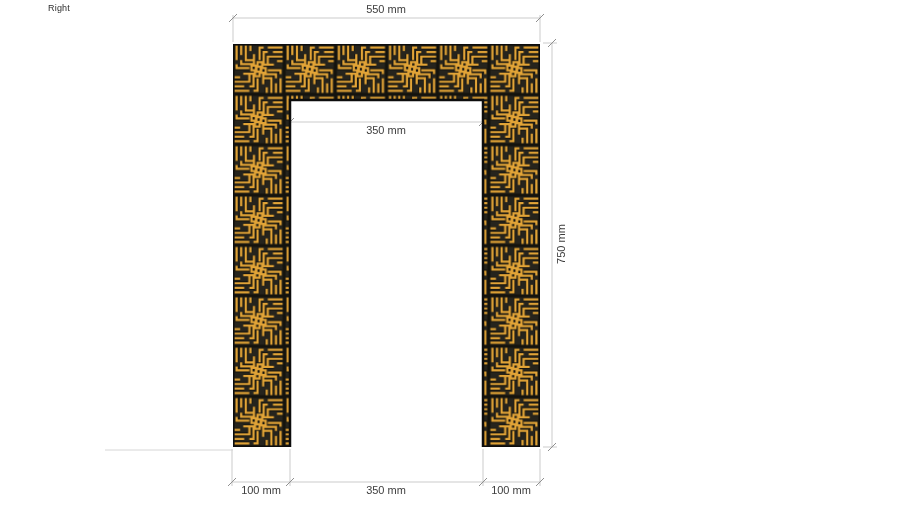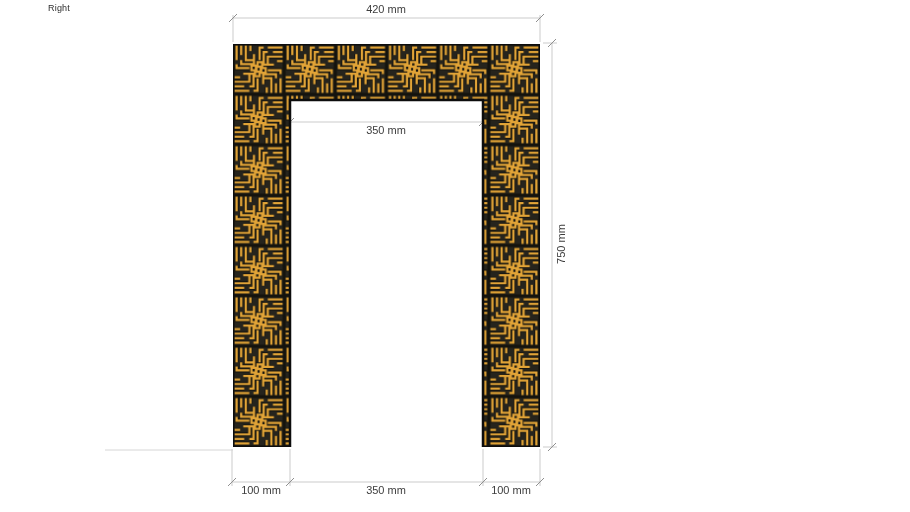--- a/index.html
+++ b/index.html
@@ -107,21 +107,21 @@
           </g>
           <g fill="none" stroke="#e2a437" stroke-width="4.4" stroke-linecap="butt" stroke-linejoin="miter">
             <use href="#ktileArt"></use>
           </g>
         </g>
       </pattern>
     </defs>
     <path d="M0,0 H307 V403 H250 V56 H57 V403 H0 Z" fill="url(#kufic)" stroke="#0d0d0d" stroke-width="2.5"></path>
   </svg>
 
-  <div class="dim-label" style="left:346px;top:3px;">420 mm</div>
+  <div class="dim-label" style="left:346px;top:3px;">550 mm</div>
 
   <div class="dim-label" style="left:346px;top:124px;">350 mm</div>
 
   <div class="dim-label vert" style="left:521px;top:238px;">750 mm</div>
 
   <div class="dim-label" style="left:221px;top:484px;">100 mm</div>
 
   <div class="dim-label" style="left:346px;top:484px;">350 mm</div>
 
   <div class="dim-label" style="left:471px;top:484px;">100 mm</div>

